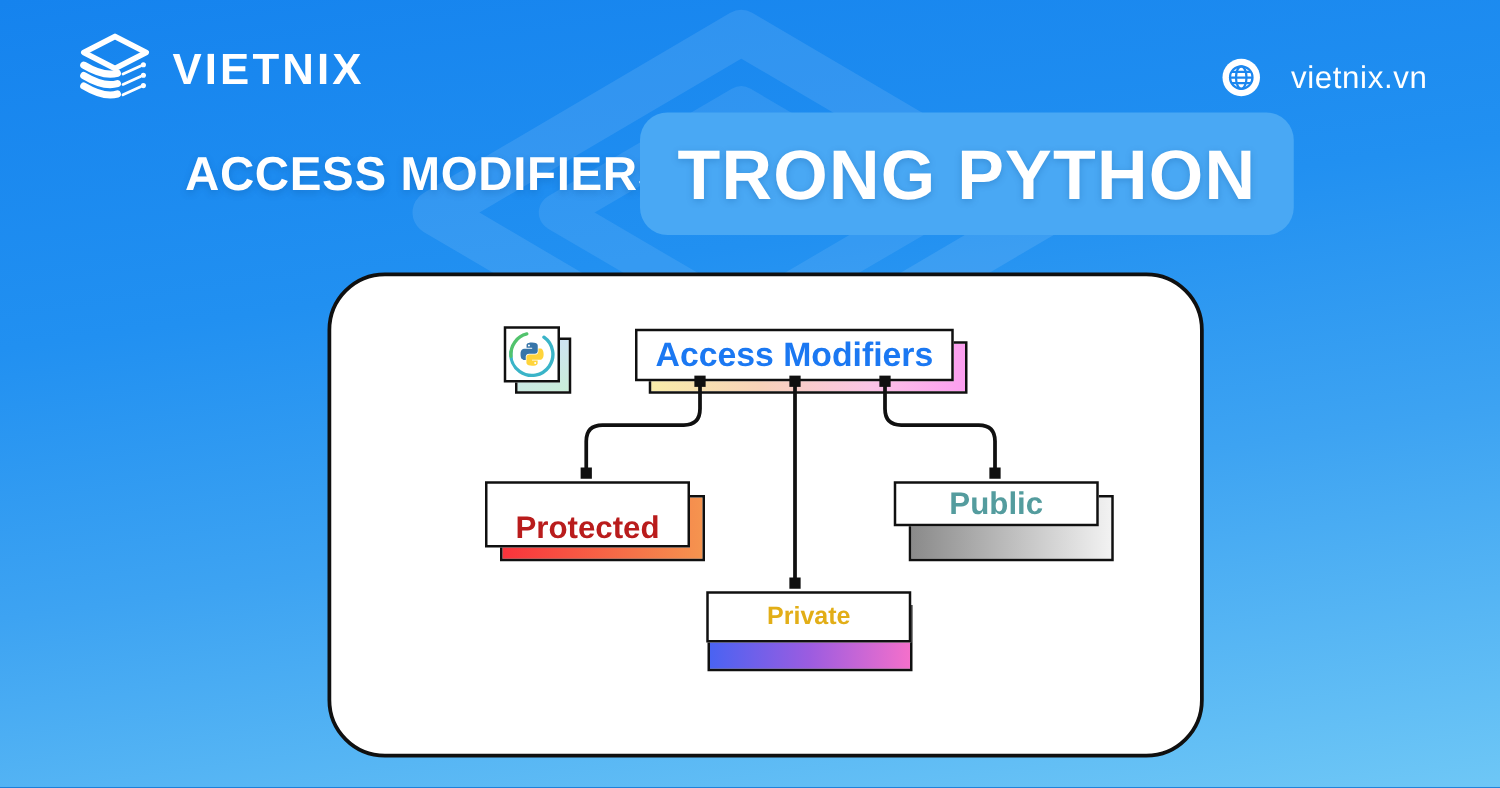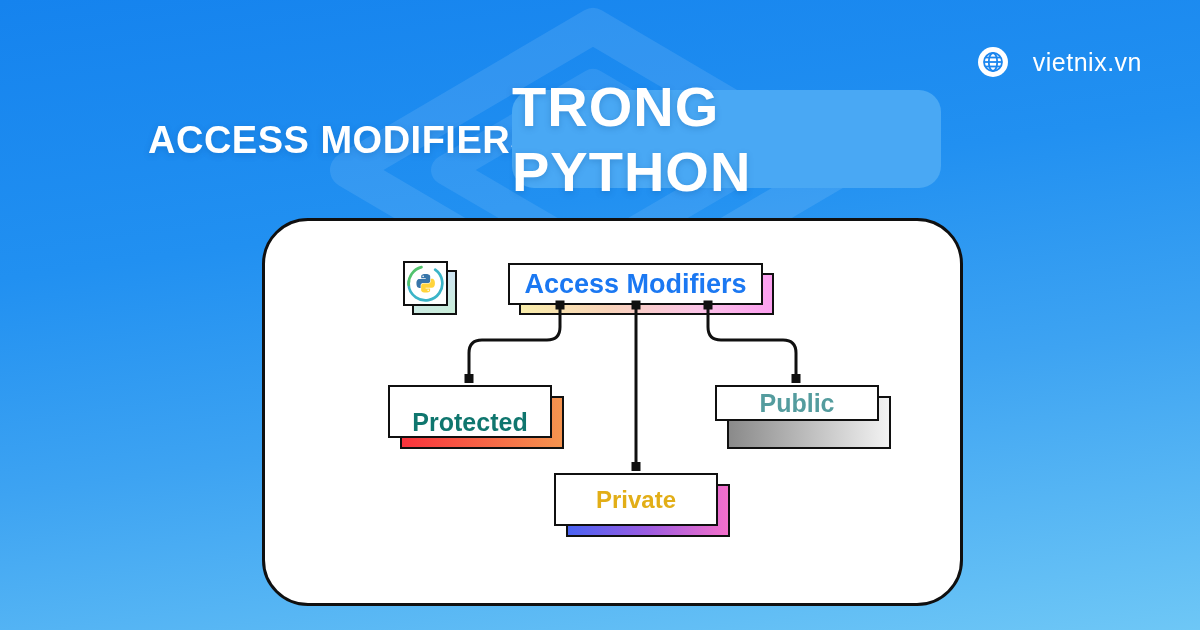--- a/index.html
+++ b/index.html
@@ -18,21 +18,21 @@
   .site{ position:absolute; right:58px; top:46px; display:flex; align-items:center; gap:24px; color:#fff; }
   .site-text{ font-size:25px; font-weight:400; letter-spacing:0.5px; }
 
   
   .title-prefix{
     position:absolute; left:148px; top:119px; color:#fff;
     font-size:38px; font-weight:800; letter-spacing:0.5px;
     text-shadow:0 2px 6px rgba(9,70,140,0.25);
   }
   .title-box{
-    position:absolute; left:512px; top:90px; width:429px; height:98px;
+    position:absolute; left:512px; top:90px; width:523px; height:98px;
     border-radius:22px; display:flex; align-items:center; justify-content:center;
   }
   .title-highlight{
     color:#fff; font-size:56px; font-weight:800; letter-spacing:1px;
     text-shadow:0 2px 6px rgba(9,70,140,0.25);
   }
 
   
   .card{
     position:absolute; left:262px; top:218px; width:701px; height:388px;
@@ -55,35 +55,50 @@
   .node-face{
     position:absolute; background:#fff; border:2.5px solid #101010; z-index:3;
     display:flex; align-items:center; justify-content:center; font-weight:700;
   }
   .root-face   { left:243px; top:42px;  width:255px; height:42px; font-size:27px; }
   .root-shadow { left:254px; top:52px;  width:255px; height:42px; }
   .protected-face   { left:123px; top:164px; width:164px; height:53px; font-size:25px; }
   .protected-shadow { left:135px; top:175px; width:164px; height:53px; }
   .public-face      { left:450px; top:164px; width:164px; height:36px; font-size:25px; }
   .public-shadow    { left:462px; top:175px; width:164px; height:53px; }
-  .private-face     { left:289px; top:252px; width:164px; height:53px; font-size:24px; }
+  .private-face     { left:300px; top:252px; width:164px; height:41px; font-size:20px; }
   .private-shadow   { left:301px; top:263px; width:164px; height:53px; }
 
   .connectors{ position:absolute; left:0; top:0; z-index:4; pointer-events:none; }
 </style>
 </head>
 <body>
 
 <div class="stage">
 
   <svg class="bg-decor" width="1200" height="630" viewBox="0 0 1200 630">
     <polygon points="348,170 593,26 838,170 593,314" fill="none" stroke="rgba(255,255,255,0.10)" stroke-width="36" stroke-linejoin="round"></polygon>
     <polygon points="446,170 593,84 740,170 593,256" fill="none" stroke="rgba(255,255,255,0.09)" stroke-width="30" stroke-linejoin="round"></polygon>
   </svg>
 
+  <div class="brand">
+    <svg width="64" height="60" viewBox="0 0 100 92">
+      <path d="M50 4 L89 24 L50 44 L11 24 Z" fill="none" stroke="#ffffff" stroke-width="7" stroke-linejoin="round"></path>
+      <path d="M11 40 Q36 55 53 50" fill="none" stroke="#ffffff" stroke-width="9" stroke-linecap="round"></path>
+      <path d="M11 53 Q36 68 53 63" fill="none" stroke="#ffffff" stroke-width="9" stroke-linecap="round"></path>
+      <path d="M11 66 Q36 81 53 76" fill="none" stroke="#ffffff" stroke-width="9" stroke-linecap="round"></path>
+      <path d="M60 51 L82 41" fill="none" stroke="#ffffff" stroke-width="3.5" stroke-linecap="round"></path>
+      <circle cx="85.5" cy="39.5" r="3.2" fill="#ffffff"></circle>
+      <path d="M60 64 L82 54" fill="none" stroke="#ffffff" stroke-width="3.5" stroke-linecap="round"></path>
+      <circle cx="85.5" cy="52.5" r="3.2" fill="#ffffff"></circle>
+      <path d="M60 77 L82 67" fill="none" stroke="#ffffff" stroke-width="3.5" stroke-linecap="round"></path>
+      <circle cx="85.5" cy="65.5" r="3.2" fill="#ffffff"></circle>
+    </svg>
+    <span class="brand-text">VIETNIX</span>
+  </div>
 
   <div class="site">
     <svg width="32" height="32" viewBox="0 0 32 32">
       <circle cx="16" cy="16" r="15" fill="#ffffff"></circle>
       <g fill="none" stroke="#1b86ef" stroke-width="1.8">
         <circle cx="16" cy="16" r="9"></circle>
         <ellipse cx="16" cy="16" rx="4.2" ry="9"></ellipse>
         <path d="M7 16 H25"></path>
         <path d="M8.6 11.5 H23.4"></path>
         <path d="M8.6 20.5 H23.4"></path>
@@ -127,21 +142,21 @@
         <rect x="366.5" y="79.5" width="9" height="9"></rect>
         <rect x="438.5" y="79.5" width="9" height="9"></rect>
         <rect x="199.5" y="153" width="9" height="9"></rect>
         <rect x="366.5" y="241" width="9" height="9"></rect>
         <rect x="526.5" y="153" width="9" height="9"></rect>
       </g>
     </svg>
 
     <div class="node-shadow protected-shadow" style="background: linear-gradient(90deg, rgb(248, 51, 60), rgb(245, 148, 79));"></div>
     <div class="node-face protected-face">
-      <span style="color: #0f766e; margin-top: 22px;">Protected</span>
+      <span style="color: #b91c1c; margin-top: 22px;">Protected</span>
     </div>
 
     <div class="node-shadow private-shadow" style="background: linear-gradient(90deg, rgb(74, 99, 242), rgb(156, 92, 224), rgb(244, 112, 203));"></div>
     <div class="node-face private-face">
       <span style="color: rgb(226, 174, 23);">Private</span>
     </div>
 
     <div class="node-shadow public-shadow" style="background: linear-gradient(90deg, rgb(138, 138, 138), rgb(242, 242, 242));"></div>
     <div class="node-face public-face">
       <span style="color: rgb(84, 156, 158);">Public</span>

